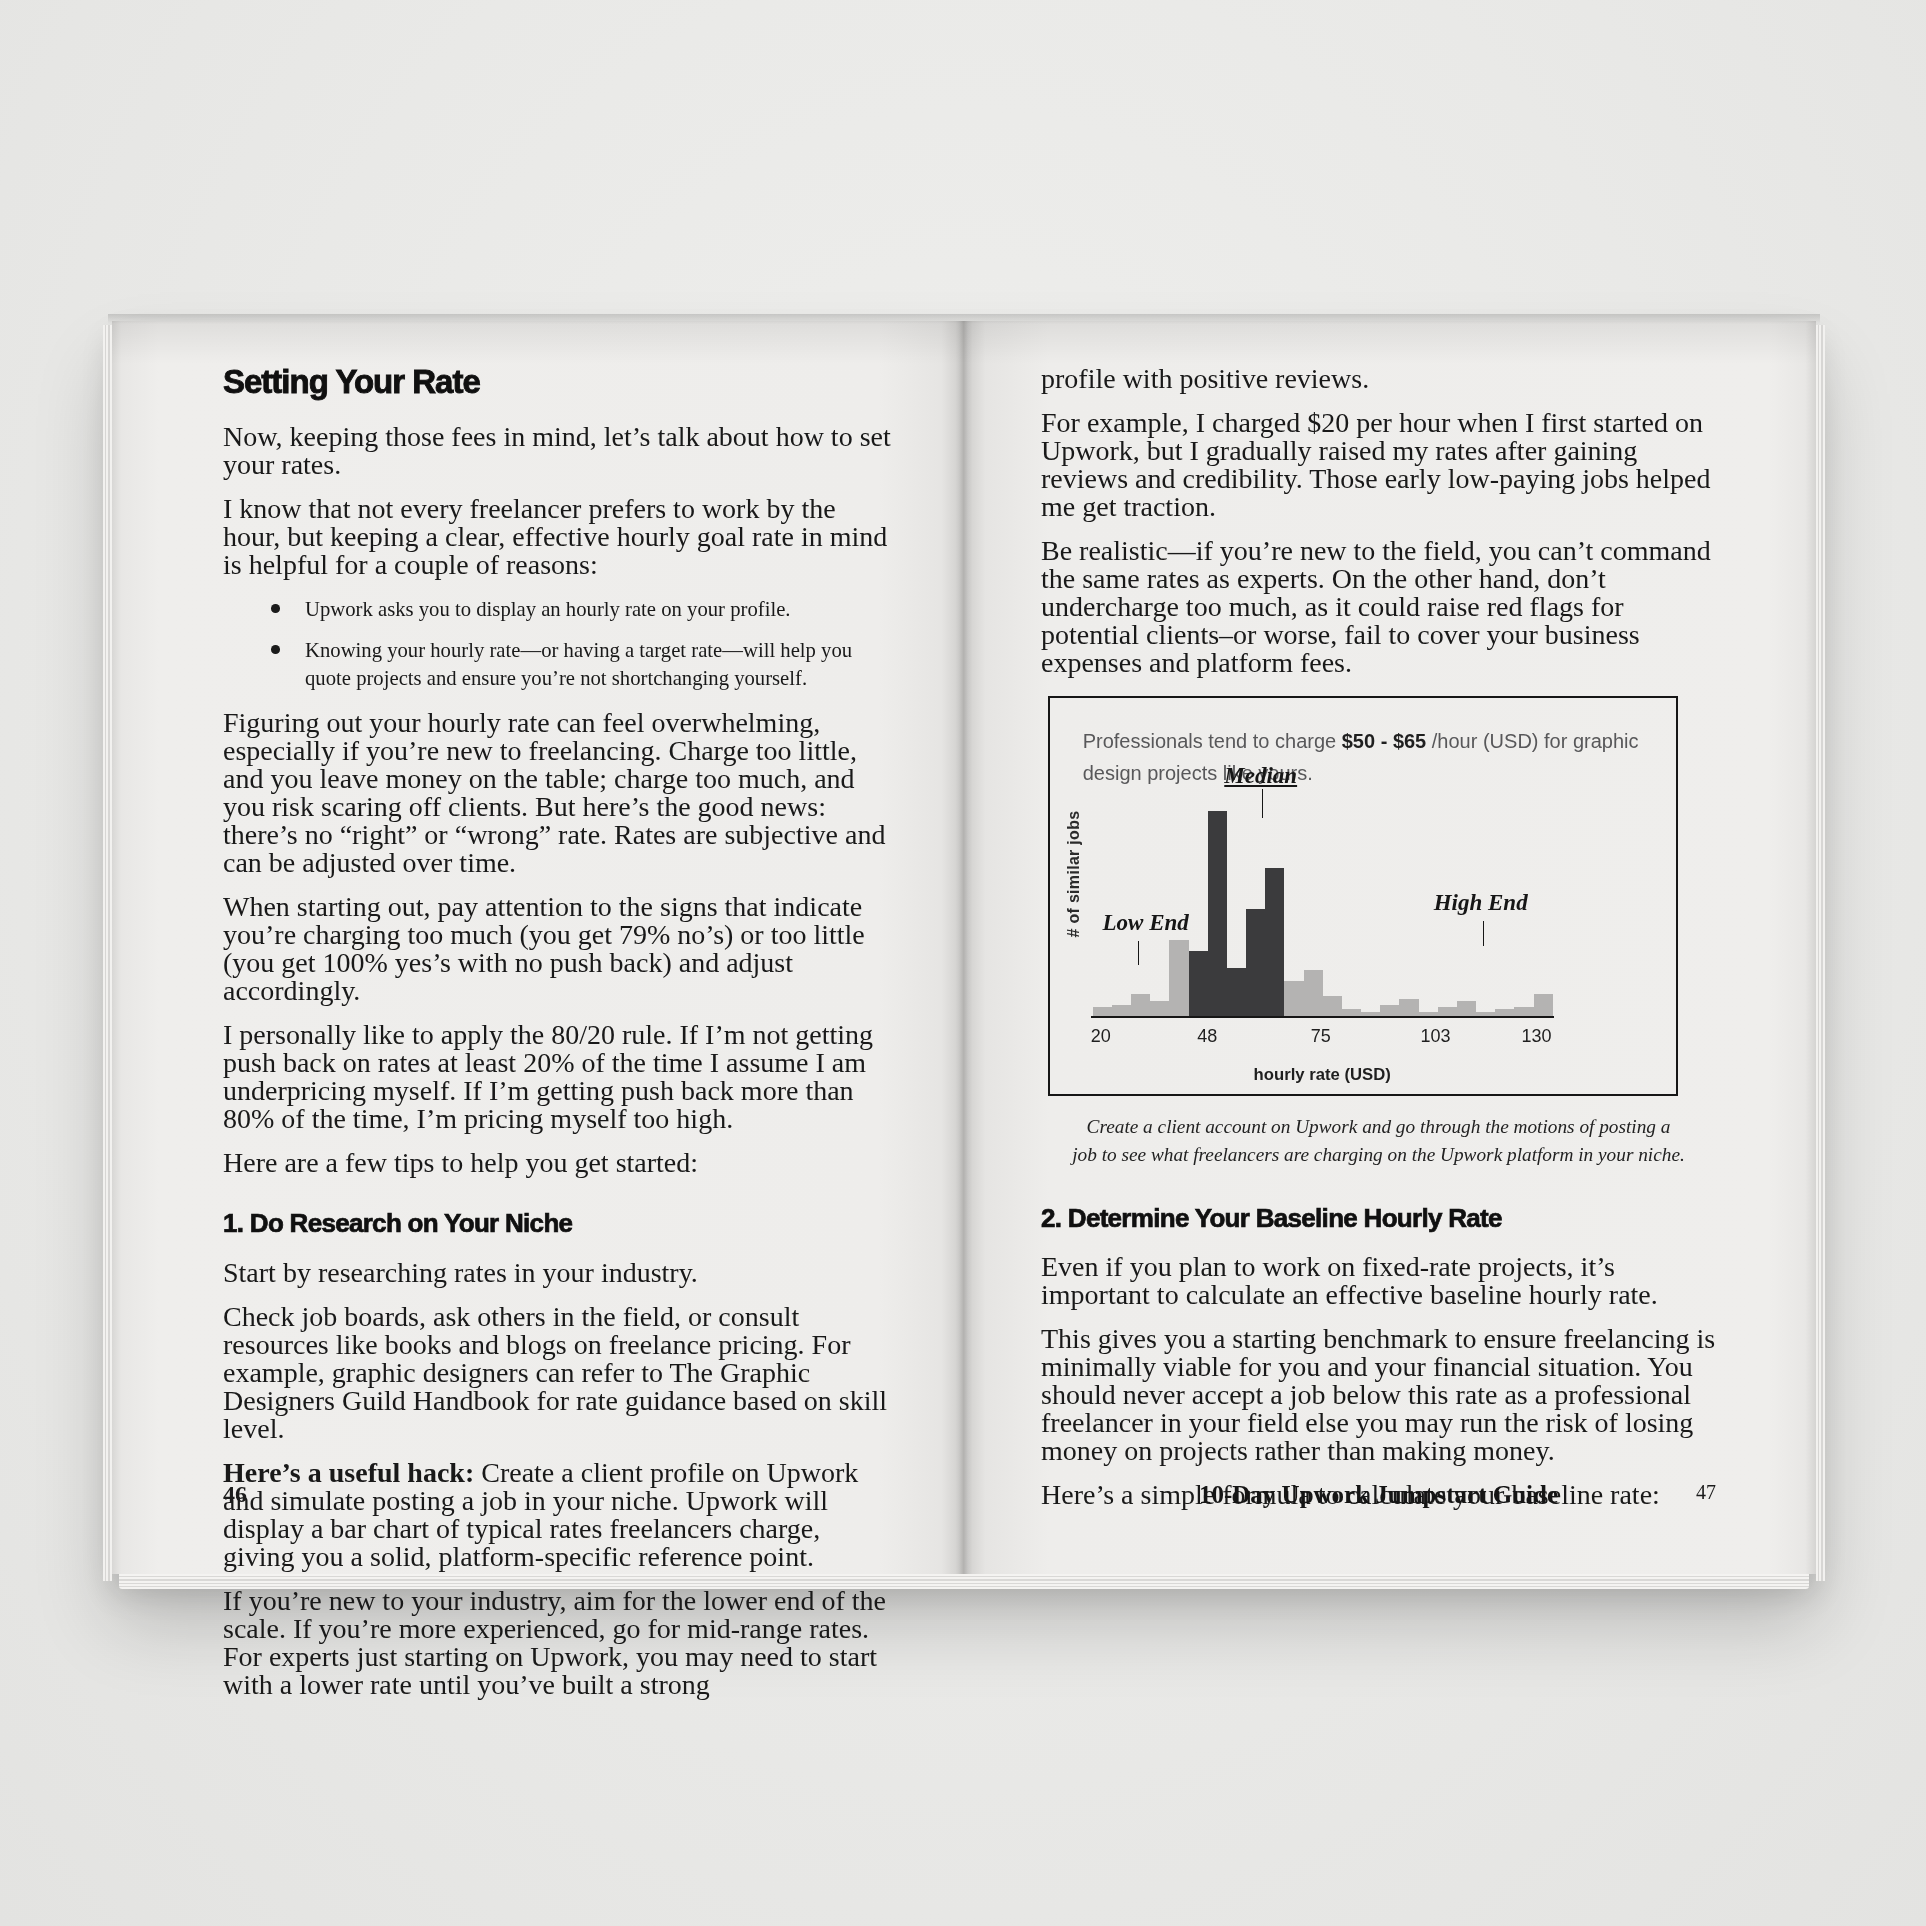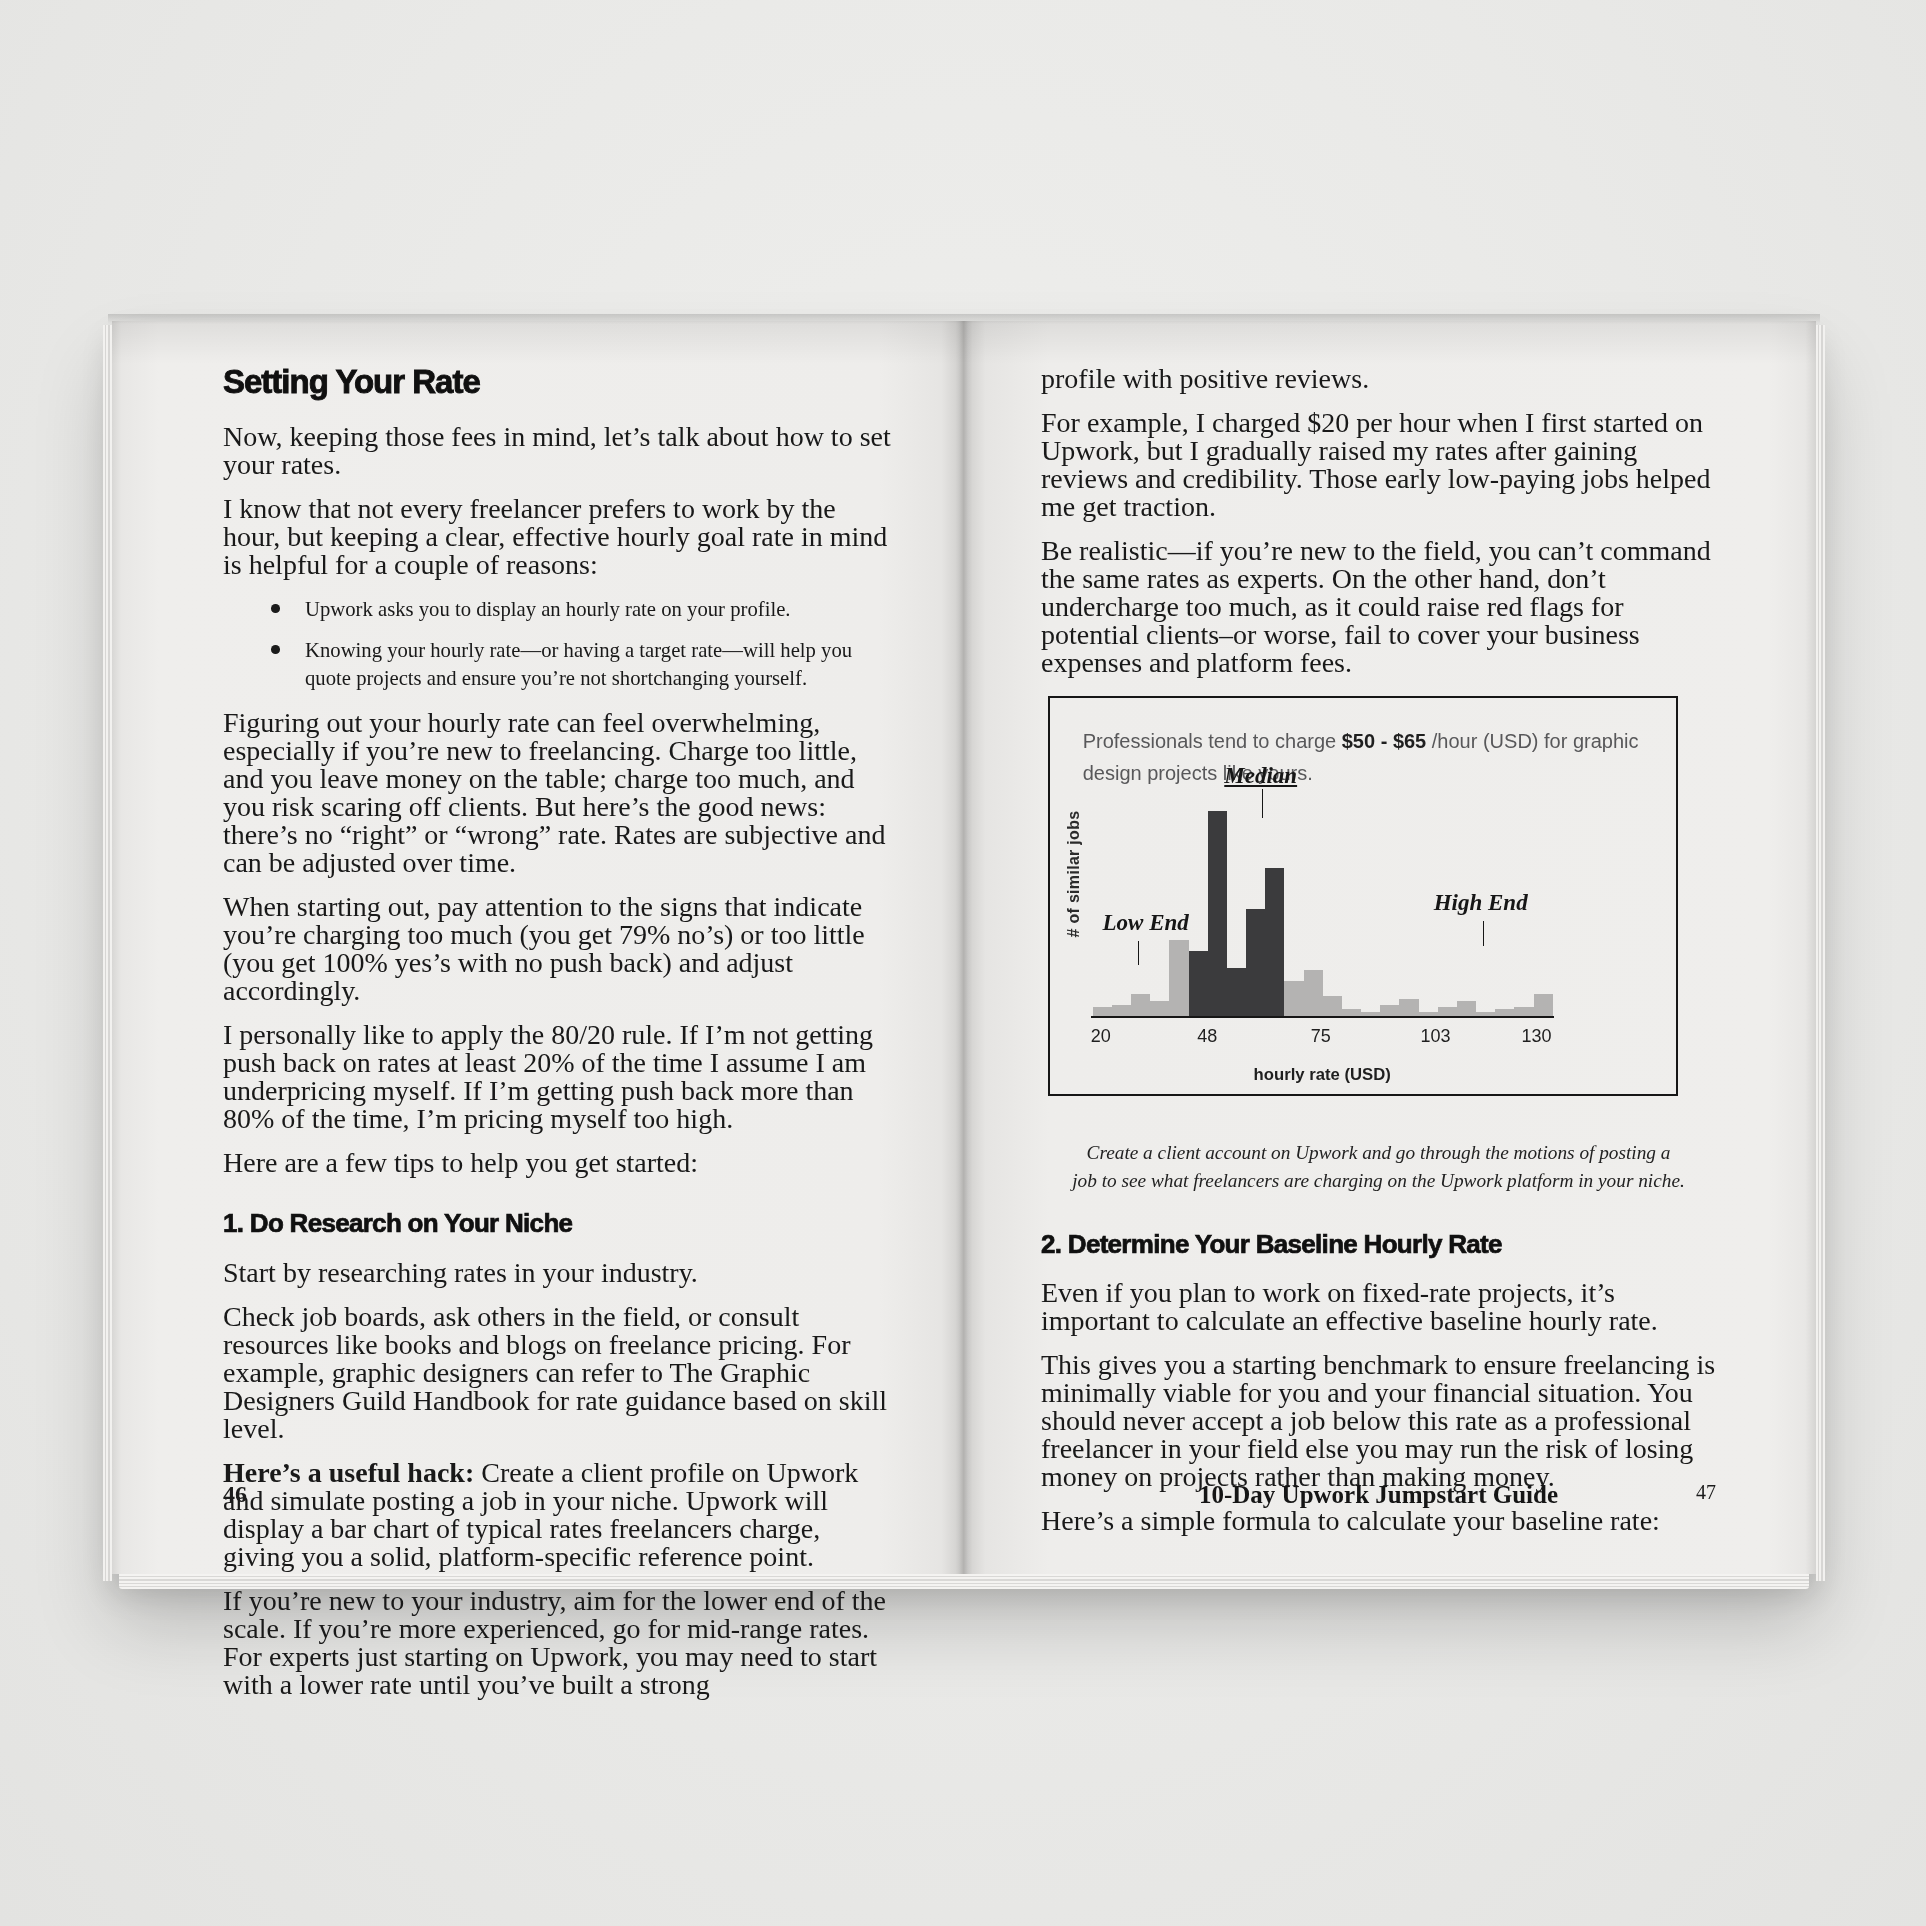--- a/index.html
+++ b/index.html
@@ -80,21 +80,21 @@
   .tick-median{left:171px;top:-9.3px;height:29px;}
   .tick-low{left:47px;top:143px;height:24px;}
   .tick-high{left:392px;top:123px;height:25px;}
   .xticks{position:absolute;left:0;top:228px;width:463px;height:24px;}
   .xticks span{position:absolute;transform:translateX(-50%);
         font-family:"Liberation Sans",sans-serif;font-size:18px;color:#1f1f1f;}
   .xlabel{position:absolute;left:0;top:267px;width:463px;text-align:center;
         font-family:"Liberation Sans",sans-serif;font-weight:700;font-size:16.7px;color:#1f1f1f;}
 
   .caption{font-style:italic;font-size:19.3px;line-height:28px;text-align:center;
-        color:#222;margin:43px auto 0 auto;width:613px;}
+        color:#222;margin:17px auto 0 auto;width:613px;}
 </style>
 </head>
 <body>
 
 <div class="stage">
 
   <div class="book">
     <div class="page-edge-left"></div>
     <div class="page-edge-right"></div>
     <div class="page-edge-bottom"></div>

